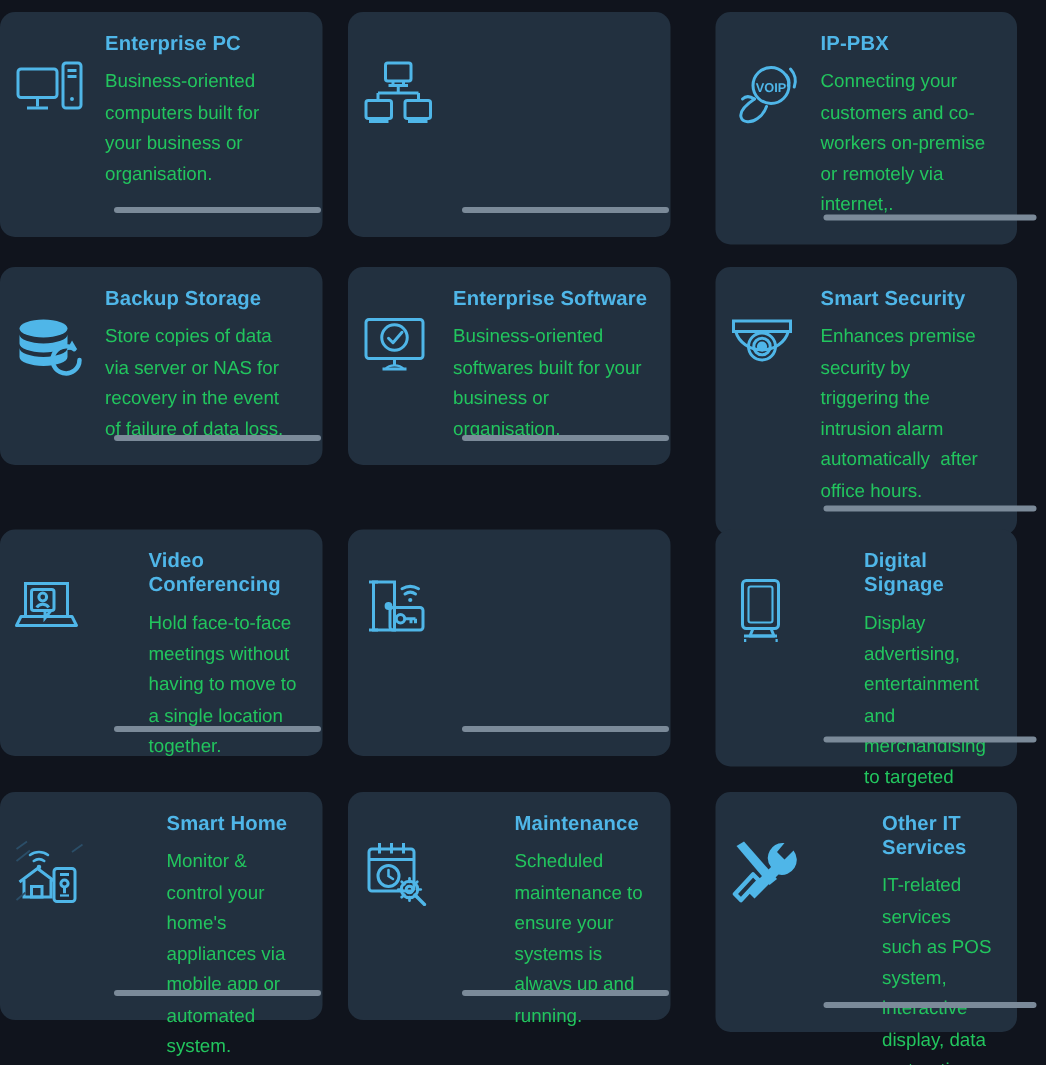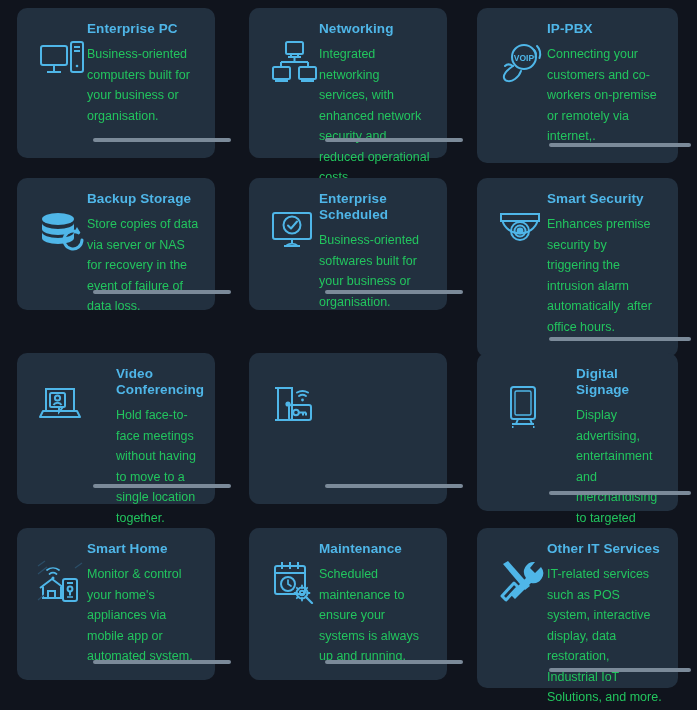--- a/index.html
+++ b/index.html
@@ -12,43 +12,43 @@
   .grid {
     width:697px; height:710px;
     display:grid;
     grid-template-columns: 232px 232px 233px;
     grid-template-rows: 170px 175px 175px 190px;
     padding:0;
   }
   .cell { position:relative; }
   .card {
     position:absolute;
-    left:17px; right:17px;
+    left:0; right:17px;
     top:8px;
     background:#22303f;
     border-radius:10px;
     display:flex;
     padding:10px 12px 0 10px;
   }
   .cell.col3 .card { left:13px; right:19px; }
   
   .cell.r1 .card { height:150px; }
   .cell.r1.col3 .card { height:155px; }
   .cell.r2 .card { height:132px; }
   .cell.r2.col3 .card { height:179px; }
   .cell.r3 .card { height:151px;gap:29px; }
   .cell.r3.col3 .card { height:158px; }
-  .cell.r4 .card { height:152px; }
+  .cell.r4 .card { height:152px;gap:41px; }
   .cell.r4.col3 .card { height:160px; }
 
   .icon-wrap {
     flex:0 0 58px;
     padding-top:22px;
     display:flex;
-    justify-content:flex-end;
+    justify-content:flex-start;
     align-items:flex-start;
   }
   .icon-wrap svg { display:block; }
   .body { flex:1 1 auto; padding-left:2px; }
   .title {
     color:#4fb6e8;
     font-size:13.5px;
     font-weight:bold;
     line-height:16px;
     letter-spacing:0.1px;
@@ -114,24 +114,20 @@
           <rect x="2" y="27" width="17" height="12" rx="1.5"></rect>
           <rect x="28" y="27" width="17" height="12" rx="1.5"></rect>
           <path d="M6 39 v2"></path>
             <path d="M14 39 v2"></path>
             <path d="M4 41 h13"></path>
           <path d="M32 39 v2"></path>
             <path d="M40 39 v2"></path>
             <path d="M30 41 h13"></path>
         </svg>
       </div>
-      <div class="body">
-        <div class="title">Networking</div>
-        <div class="desc">Integrated networking services, with enhanced network security and reduced operational costs.</div>
-      </div>
       <div class="bar"></div>
     </div>
   </div>
 
   <div class="cell r1 col3">
     <div class="card">
       <div class="icon-wrap">
         <svg width="48" height="44" viewBox="0 0 48 44" fill="none" stroke="#4fb6e8" stroke-width="2">
           <circle cx="27" cy="17" r="12"></circle>
           <text x="27" y="21" font-size="8.5" font-weight="bold" fill="#4fb6e8" stroke="none" text-anchor="middle" font-family="Liberation Sans, sans-serif">VOIP</text>
@@ -176,21 +172,21 @@
         <svg width="46" height="40" viewBox="0 0 46 40" fill="none" stroke="#4fb6e8" stroke-width="2">
           <rect x="2" y="3" width="38" height="26" rx="2"></rect>
           <circle cx="21" cy="15" r="8.5"></circle>
           <path d="M17 15.5 l3 3 6-7" stroke-linecap="round" stroke-linejoin="round"></path>
           <path d="M21 29 v5"></path>
             <path d="M13 36 h16"></path>
           <path d="M15 36 a7 5 0 0 1 12 0" stroke-width="1.6"></path>
         </svg>
       </div>
       <div class="body">
-        <div class="title">Enterprise Scheduled</div>
+        <div class="title">Enterprise Software</div>
         <div class="desc">Business-oriented softwares built for your business or organisation.</div>
       </div>
       <div class="bar"></div>
     </div>
   </div>
 
   <div class="cell r2 col3">
     <div class="card">
       <div class="icon-wrap">
         <svg width="46" height="38" viewBox="0 0 46 38" fill="none" stroke="#4fb6e8" stroke-width="2">

